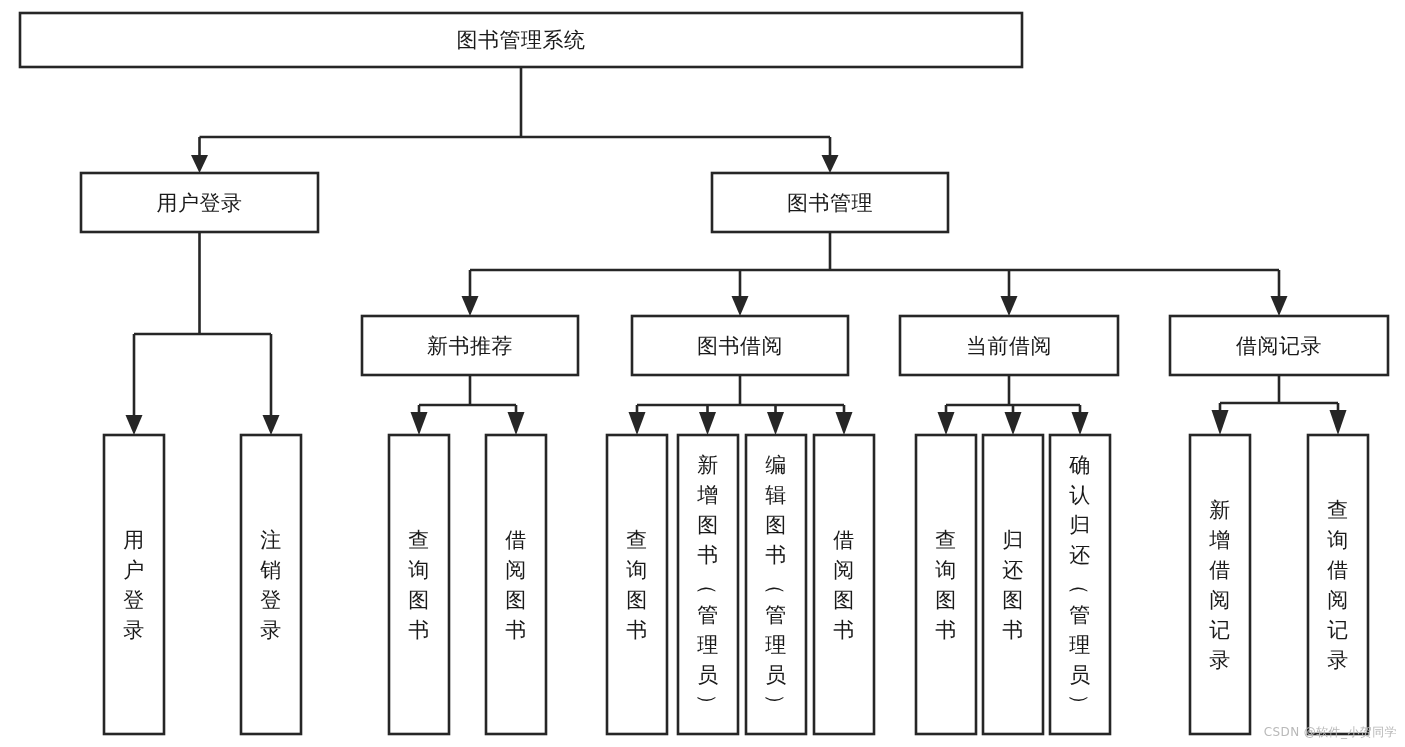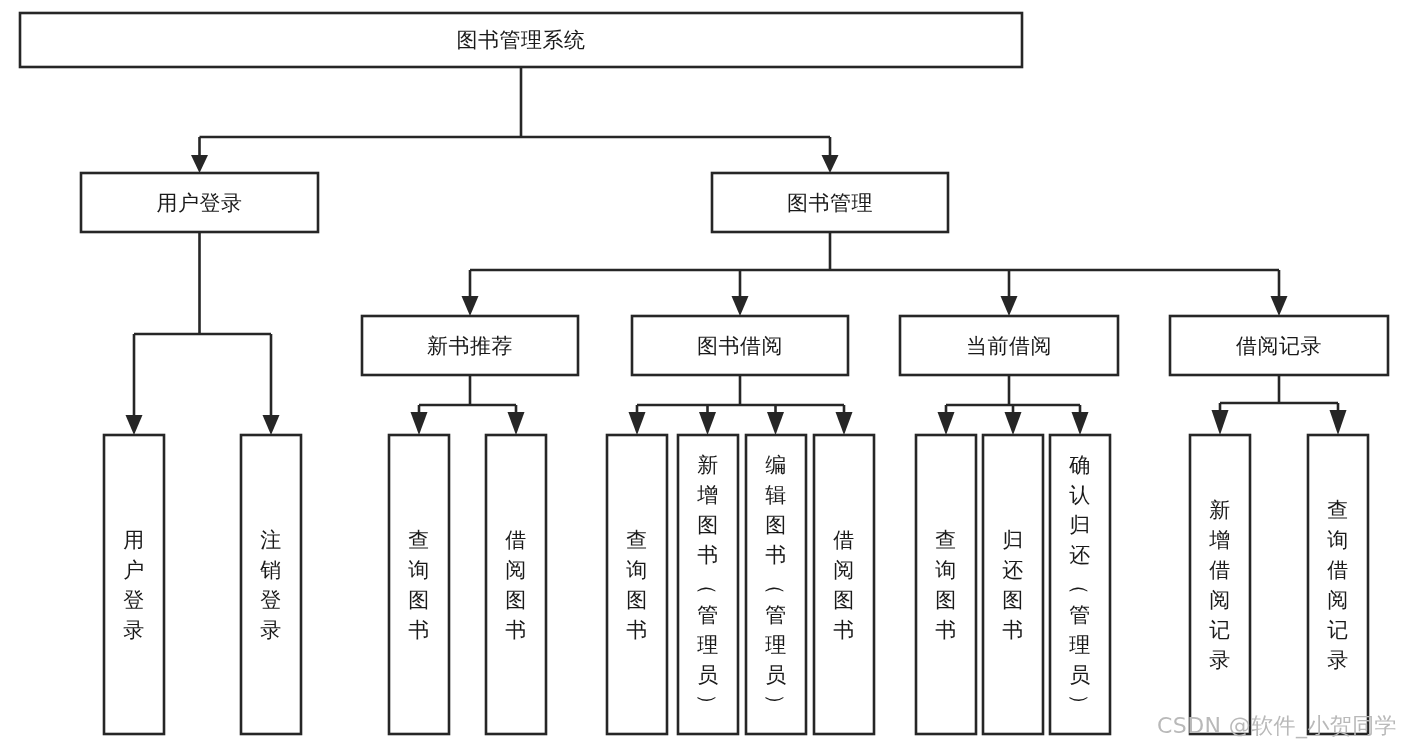--- a/index.html
+++ b/index.html
@@ -55,21 +55,21 @@
     font-size: 21px;
     fill: #1a1a1a;
     text-anchor: middle;
     letter-spacing: 0.5px;
   }
   .watermark-text {
     position: absolute;
     right: 8px;
     bottom: 6px;
     font-family: "DejaVu Sans", "Liberation Sans", sans-serif;
-    font-size: 22px;
+    font-size: 12px;
     color: #b9b9b9;
     white-space: nowrap;
     pointer-events: none;
     letter-spacing: 0.4px;
   }
 </style>
 </head>
 <body>
 
 <div id="diagram-root">

